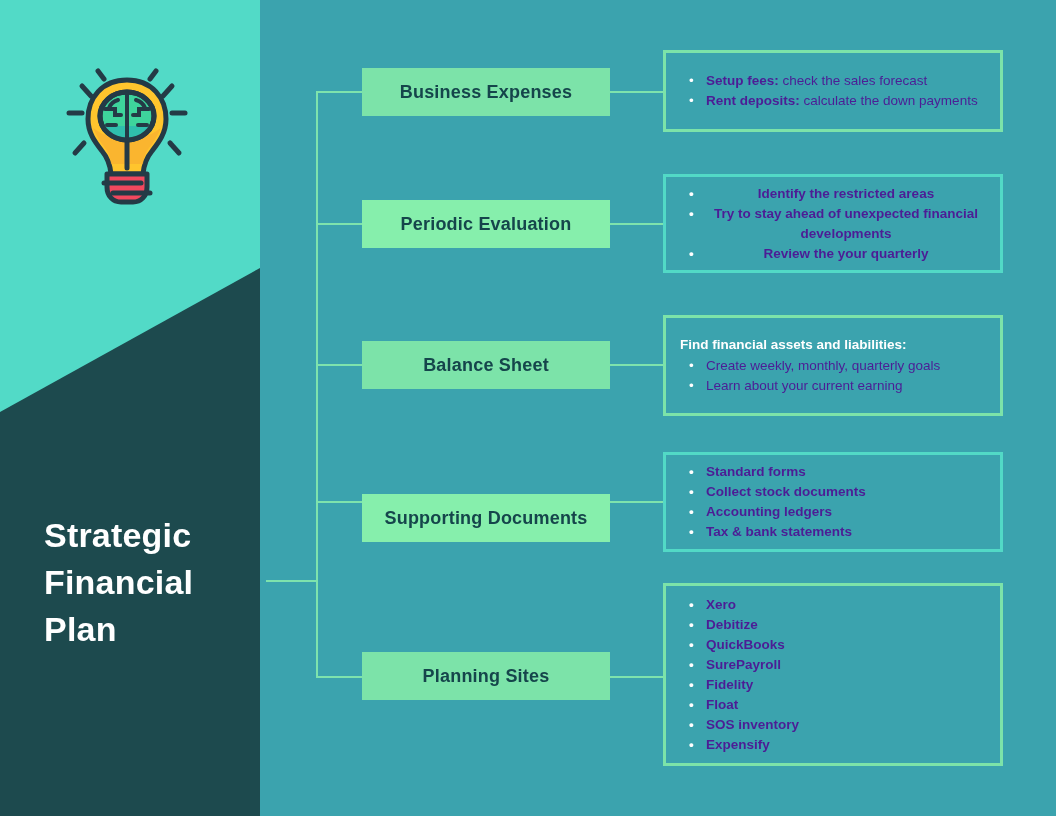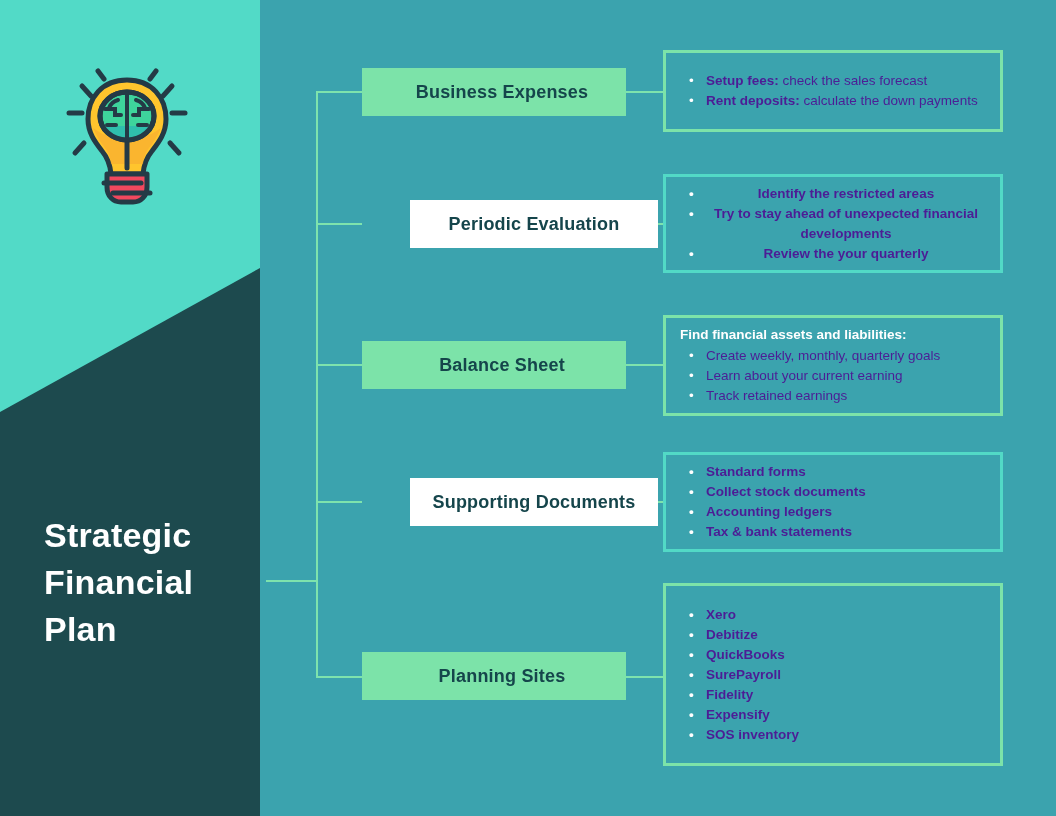--- a/index.html
+++ b/index.html
@@ -20,22 +20,22 @@
     color:#FFFFFF;font-size:34px;font-weight:bold;line-height:47px;letter-spacing:.2px;
   }
   
   .conn{position:absolute;background:#7EE3AD;}
   
   .node{
     position:absolute;left:362px;width:248px;height:48px;
     display:flex;align-items:center;justify-content:center;
     font-size:18px;font-weight:bold;color:#15454B;letter-spacing:.2px;
   }
-  .fill-mint{background:#7CE3A9;padding-left:16px;}
-  .fill-turq{background:#ffffff;margin-left:48px;}
+  .fill-mint{background:#7CE3A9;}
+  .fill-turq{background:#86efac;}
   
   .detail{
     position:absolute;left:663px;width:340px;box-sizing:border-box;
     border:3px solid #7CE3A9;background:transparent;
     display:flex;flex-direction:column;justify-content:center;
     padding:8px 14px 8px 14px;color:#FFFFFF;
   }
   .detail.border-turq{border-color:#52D9C6;}
   .detail ul{list-style:none;margin:0;padding:0;}
   .detail li{
@@ -108,21 +108,21 @@
   <div class="conn" style="left:316px;top:676px;width:46px;height:2px;"></div>
   <div class="conn" style="left:610px;top:91px;width:53px;height:2px;"></div>
   <div class="conn" style="left:610px;top:223px;width:53px;height:2px;"></div>
   <div class="conn" style="left:610px;top:364px;width:53px;height:2px;"></div>
   <div class="conn" style="left:610px;top:501px;width:53px;height:2px;"></div>
   <div class="conn" style="left:610px;top:676px;width:53px;height:2px;"></div>
 
   <div class="node fill-mint" style="top:68px;">Business Expenses</div>
   <div class="node fill-turq" style="top:200px;">Periodic Evaluation</div>
   <div class="node fill-mint" style="top:341px;">Balance Sheet</div>
-  <div class="node fill-turq" style="top:478px;">Supporting Documents</div>
+  <div class="node fill-turq" style="top:494px;">Supporting Documents</div>
   <div class="node fill-mint" style="top:652px;">Planning Sites</div>
 
   <div class="detail" style="top:50px;height:82px;">
     <ul>
       <li><span class="b">Setup fees:</span> <span>check the sales forecast</span></li>
       <li><span class="b">Rent deposits:</span> <span>calculate the down payments</span></li>
     </ul>
   </div>
 
   <div class="detail border-turq" style="top:174px;height:99px;text-align:center;">
@@ -131,38 +131,38 @@
       <li class="bold">Try to stay ahead of unexpected financial developments</li>
       <li class="bold">Review the your quarterly</li>
     </ul>
   </div>
 
   <div class="detail" style="top:315px;height:101px;">
     <div class="heading">Find financial assets and liabilities:</div>
     <ul>
       <li>Create weekly, monthly, quarterly goals</li>
       <li>Learn about your current earning</li>
-      <li>Track retained earnings</li>
     </ul>
   </div>
 
   <div class="detail border-turq" style="top:452px;height:100px;">
     <ul>
       <li class="bold">Standard forms</li>
       <li class="bold">Collect stock documents</li>
       <li class="bold">Accounting ledgers</li>
       <li class="bold">Tax &amp; bank statements</li>
     </ul>
   </div>
 
   <div class="detail" style="top:583px;height:183px;">
     <ul>
       <li class="bold">Xero</li>
       <li class="bold">Debitize</li>
       <li class="bold">QuickBooks</li>
       <li class="bold">SurePayroll</li>
       <li class="bold">Fidelity</li>
+      <li class="bold">Float</li>
+      <li class="bold">SOS inventory</li>
       <li class="bold">Expensify</li>
-      <li class="bold">SOS inventory</li>
     </ul>
   </div>
 
 </div>
 
 </body></html>

